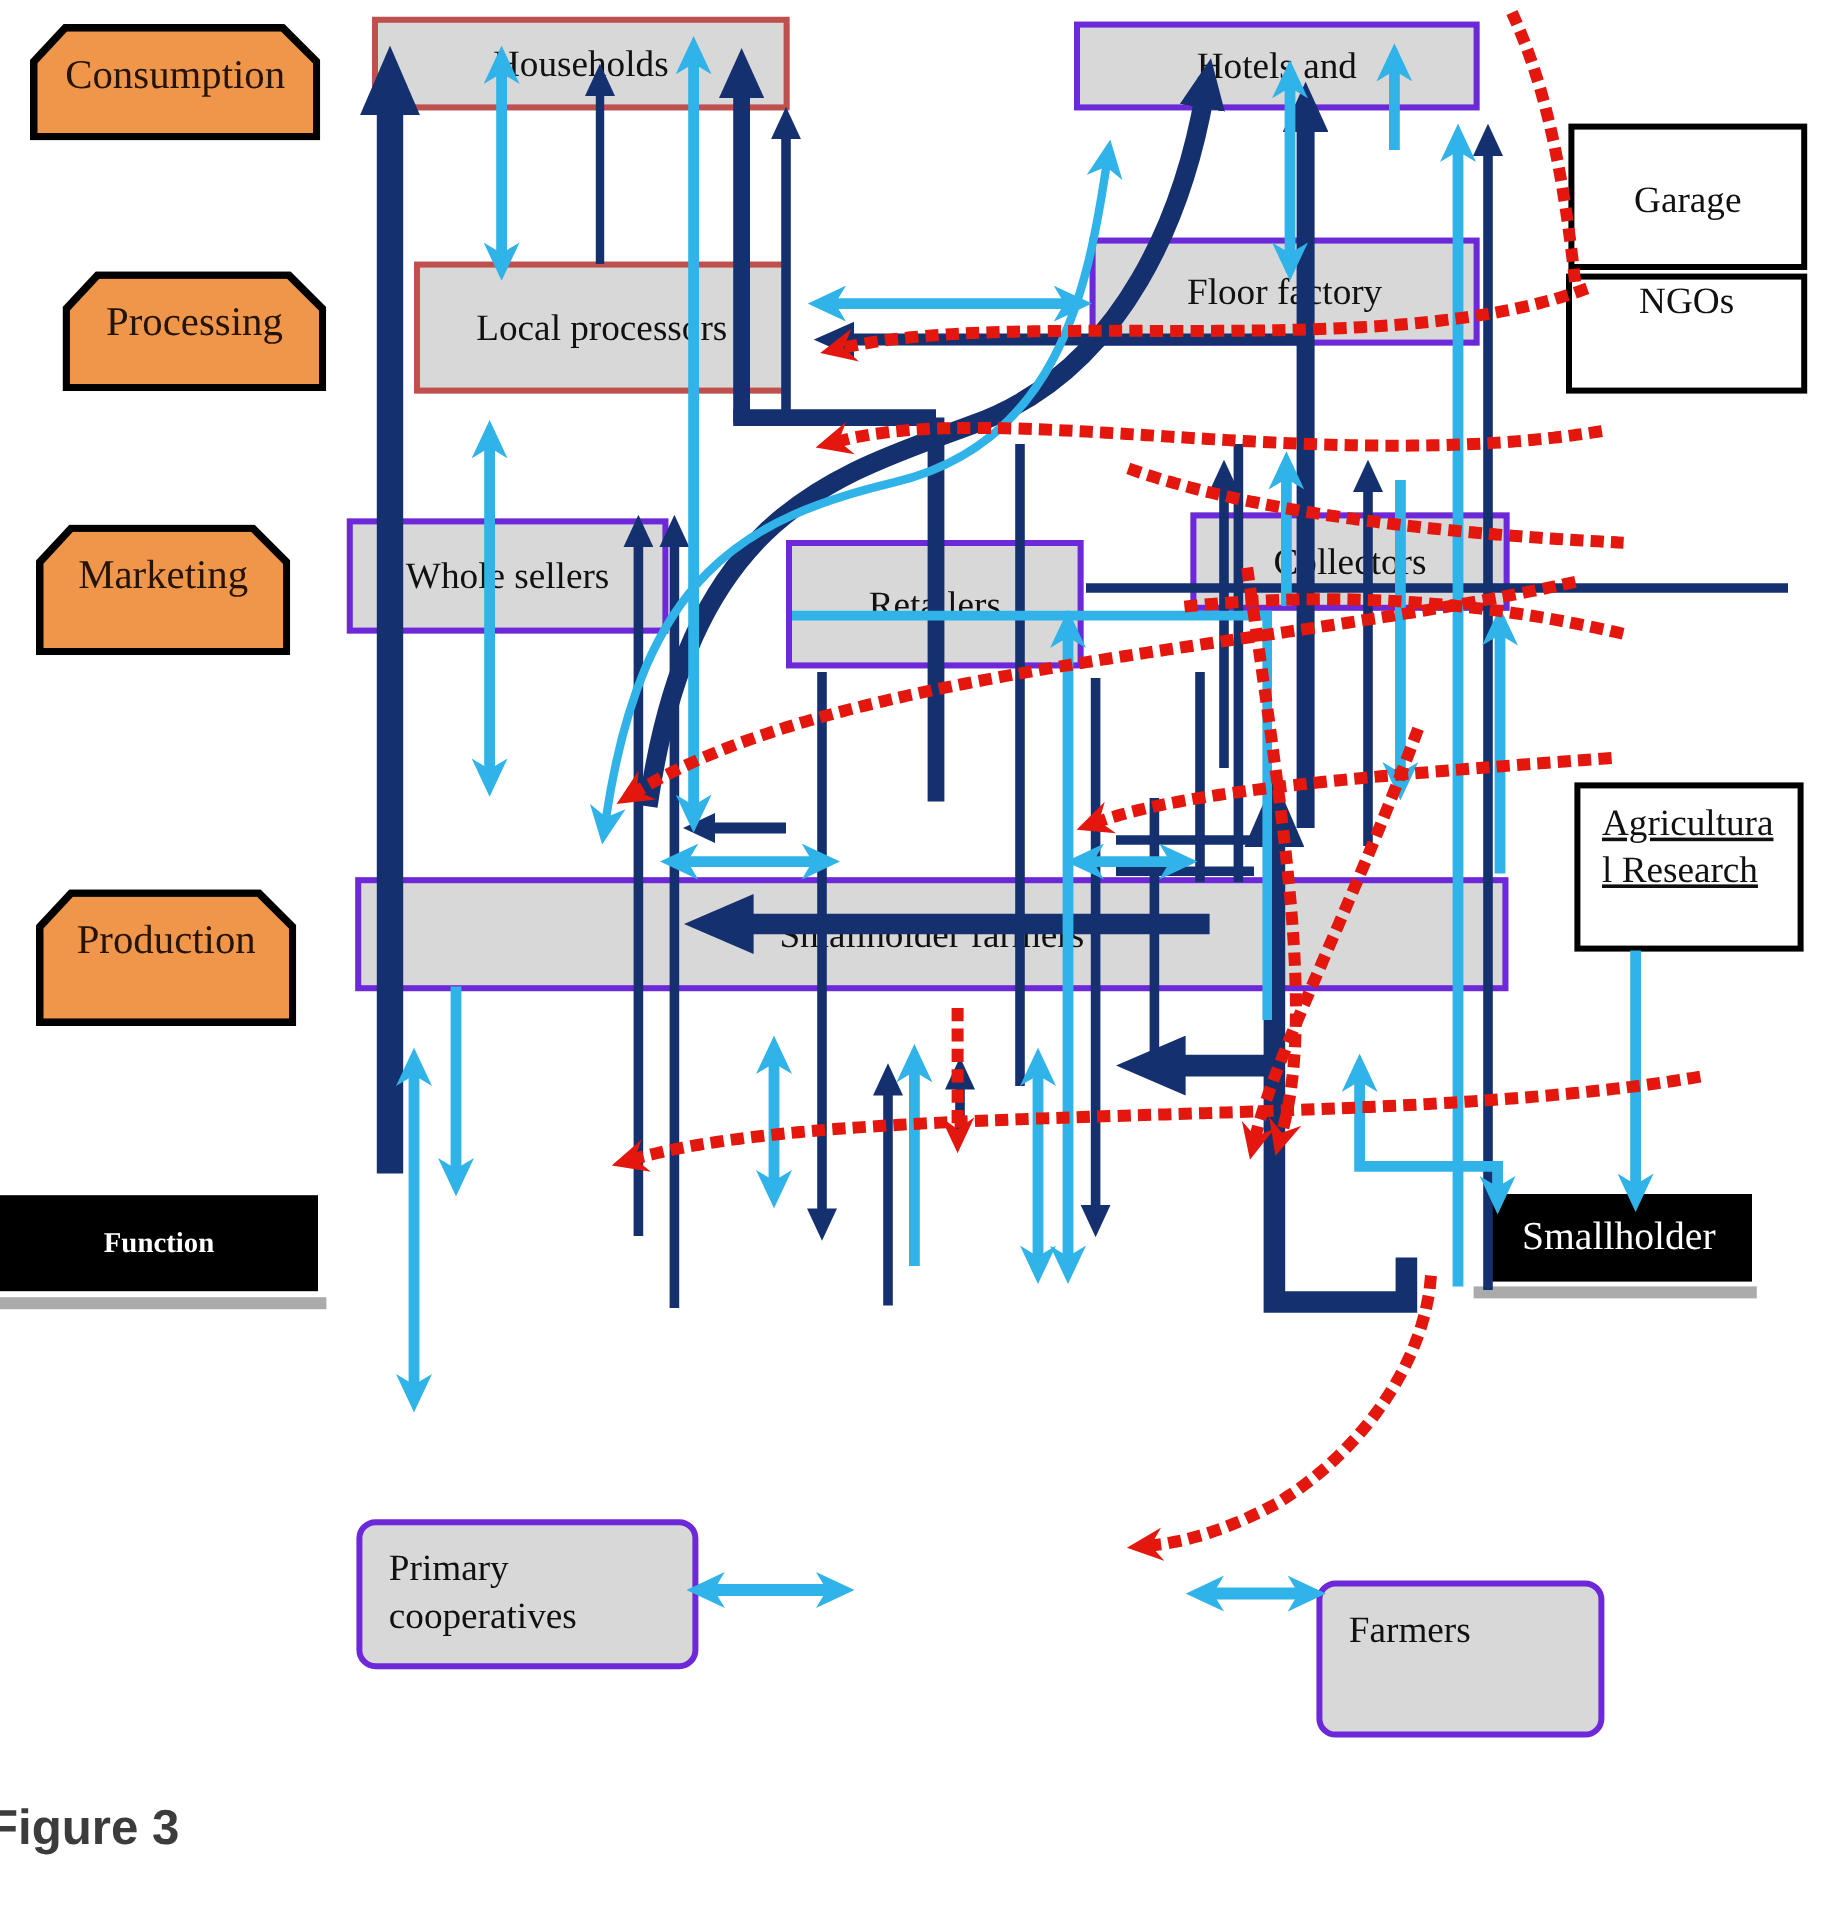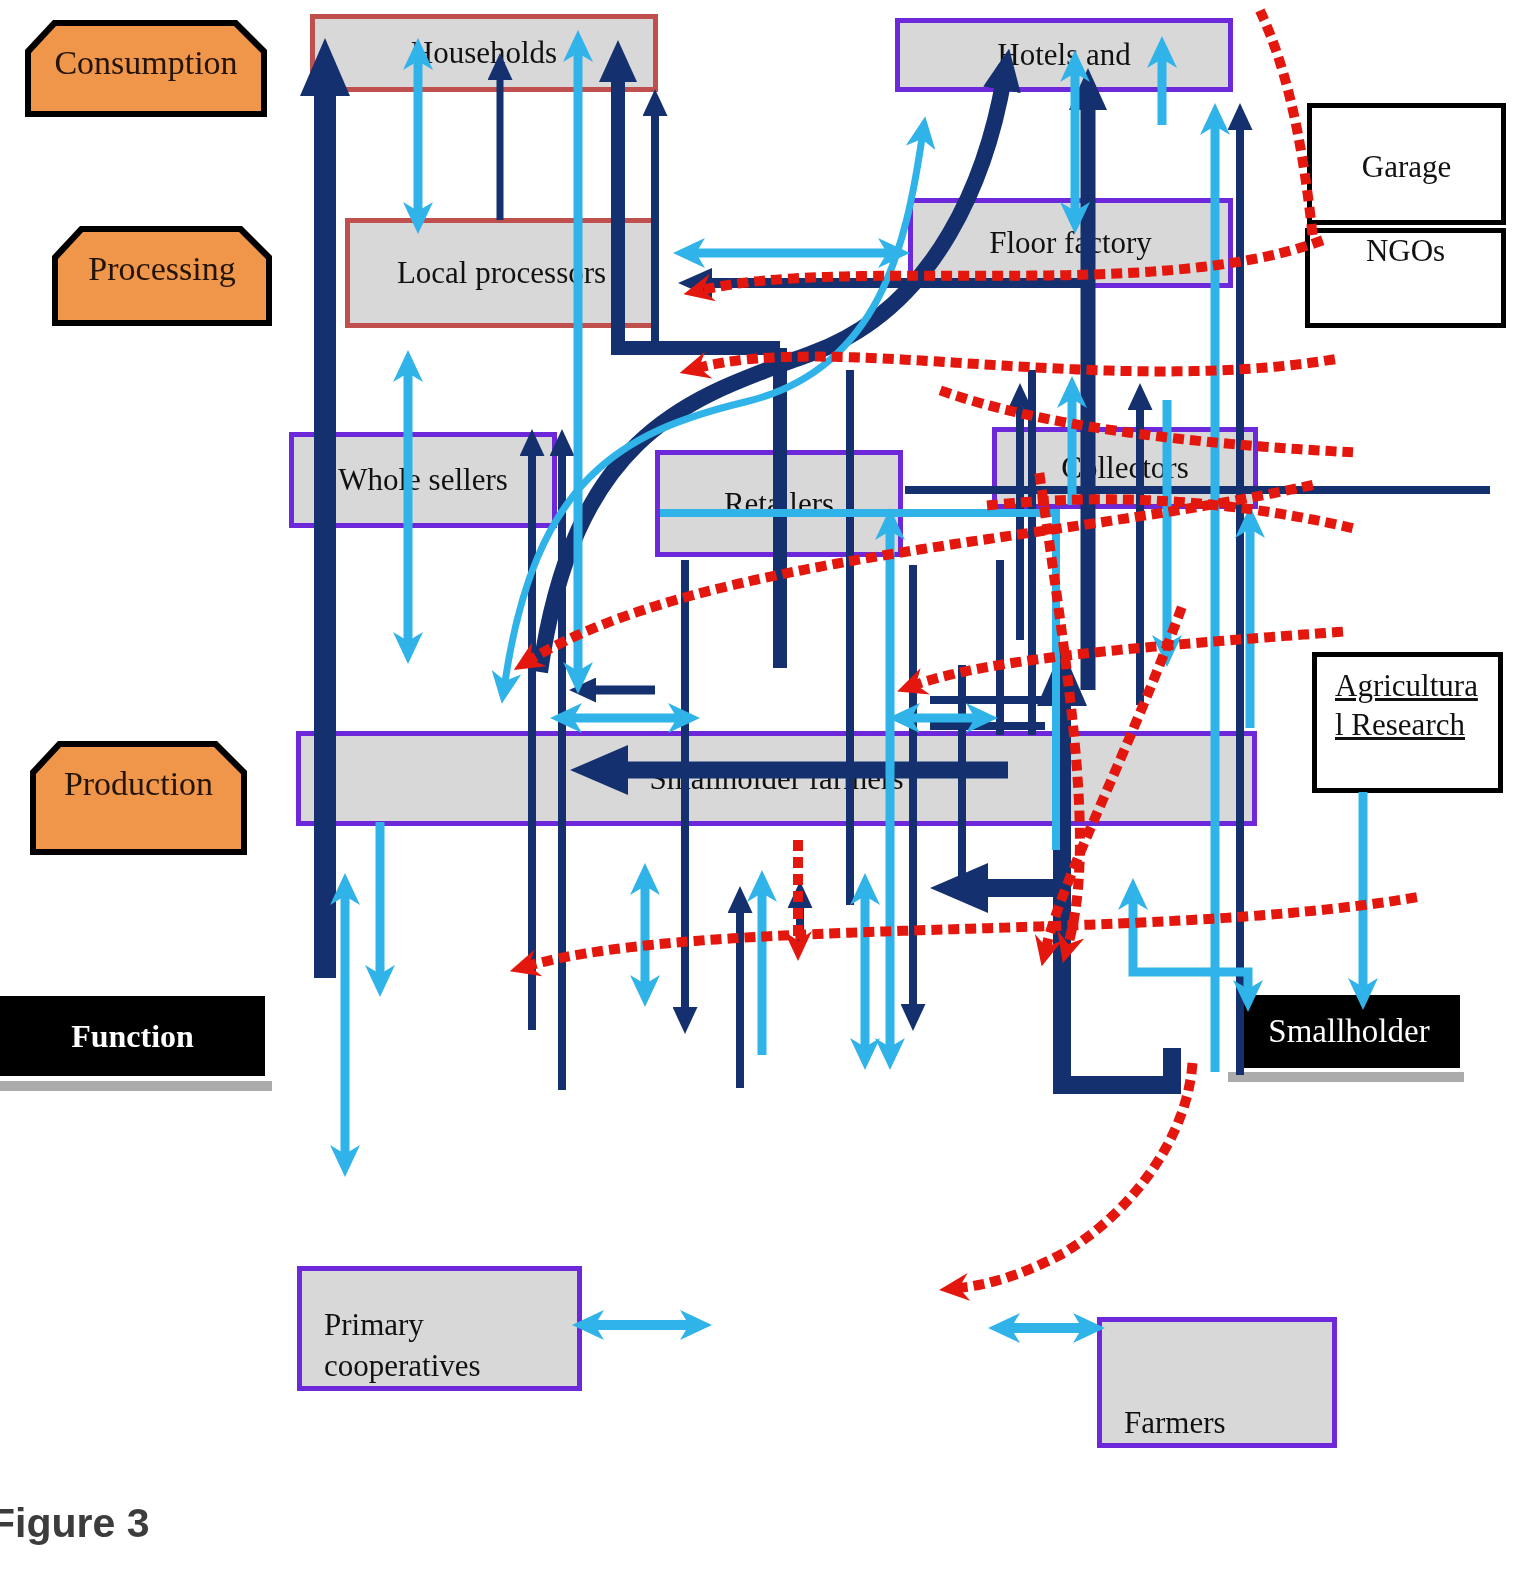--- a/index.html
+++ b/index.html
@@ -10,28 +10,28 @@
   .stage .outer{position:absolute;inset:0;background:#000;
     clip-path:polygon(28px 0, calc(100% - 30px) 0, 100% 30px, 100% 100%, 0 100%, 0 30px);}
   .stage .inner{position:absolute;inset:6px;background:#F0964B;
     clip-path:polygon(25px 0, calc(100% - 27px) 0, 100% 27px, 100% 100%, 0 100%, 0 27px);
     display:flex;align-items:flex-start;justify-content:center;}
   .stage .inner span{font-size:34px;color:#241405;margin-top:18px;}
   
   .actor{position:absolute;background:#D8D8D8;border:5px solid #6d28d9;
     display:flex;align-items:center;justify-content:center;font-size:31px;color:#111;box-sizing:border-box;}
   .actor.maroon{border-color:#C0504D;}
-  .actor.topleft{align-items:flex-end;justify-content:flex-start;}
+  .actor.topleft{align-items:flex-start;justify-content:flex-start;border-radius:16px;}
   
   .support{position:absolute;background:#fff;border:5px solid #000;box-sizing:border-box;
     display:flex;justify-content:center;align-items:flex-start;font-size:31px;color:#111;}
   .support.left{justify-content:flex-start;}
   
   .band{position:absolute;background:#000;color:#fff;display:flex;align-items:center;justify-content:center;font-size:33px;}
-  .band.bold{font-weight:bold;font-size:32px;}
+  .band.bold{font-weight:bold;font-size:24px;}
   .shadow{position:absolute;background:#ABABAB;}
   .caption{position:absolute;font-family:"Liberation Sans", sans-serif;font-weight:700;
     font-size:41px;color:#3c3c3c;}
   #flows{position:absolute;left:0;top:0;pointer-events:none;}
   .pad{padding:16px 0 0 22px;line-height:1.3;}
 </style>
 </head>
 <body>
 
 <div id="canvas">
@@ -39,20 +39,26 @@
   <div class="stage" style="left:25px;top:20px;width:242px;height:97px;">
     <div class="outer"></div>
     <div class="inner">
         <span>Consumption</span>
       </div>
   </div>
   <div class="stage" style="left:52px;top:226px;width:220px;height:100px;">
     <div class="outer"></div>
     <div class="inner">
         <span>Processing</span>
+      </div>
+  </div>
+  <div class="stage" style="left:30px;top:437px;width:212px;height:109px;">
+    <div class="outer"></div>
+    <div class="inner">
+        <span>Marketing</span>
       </div>
   </div>
   <div class="stage" style="left:30px;top:741px;width:217px;height:114px;">
     <div class="outer"></div>
     <div class="inner">
         <span>Production</span>
       </div>
   </div>
 
   <div class="band bold" style="left:0;top:996px;width:265px;height:80px;">

